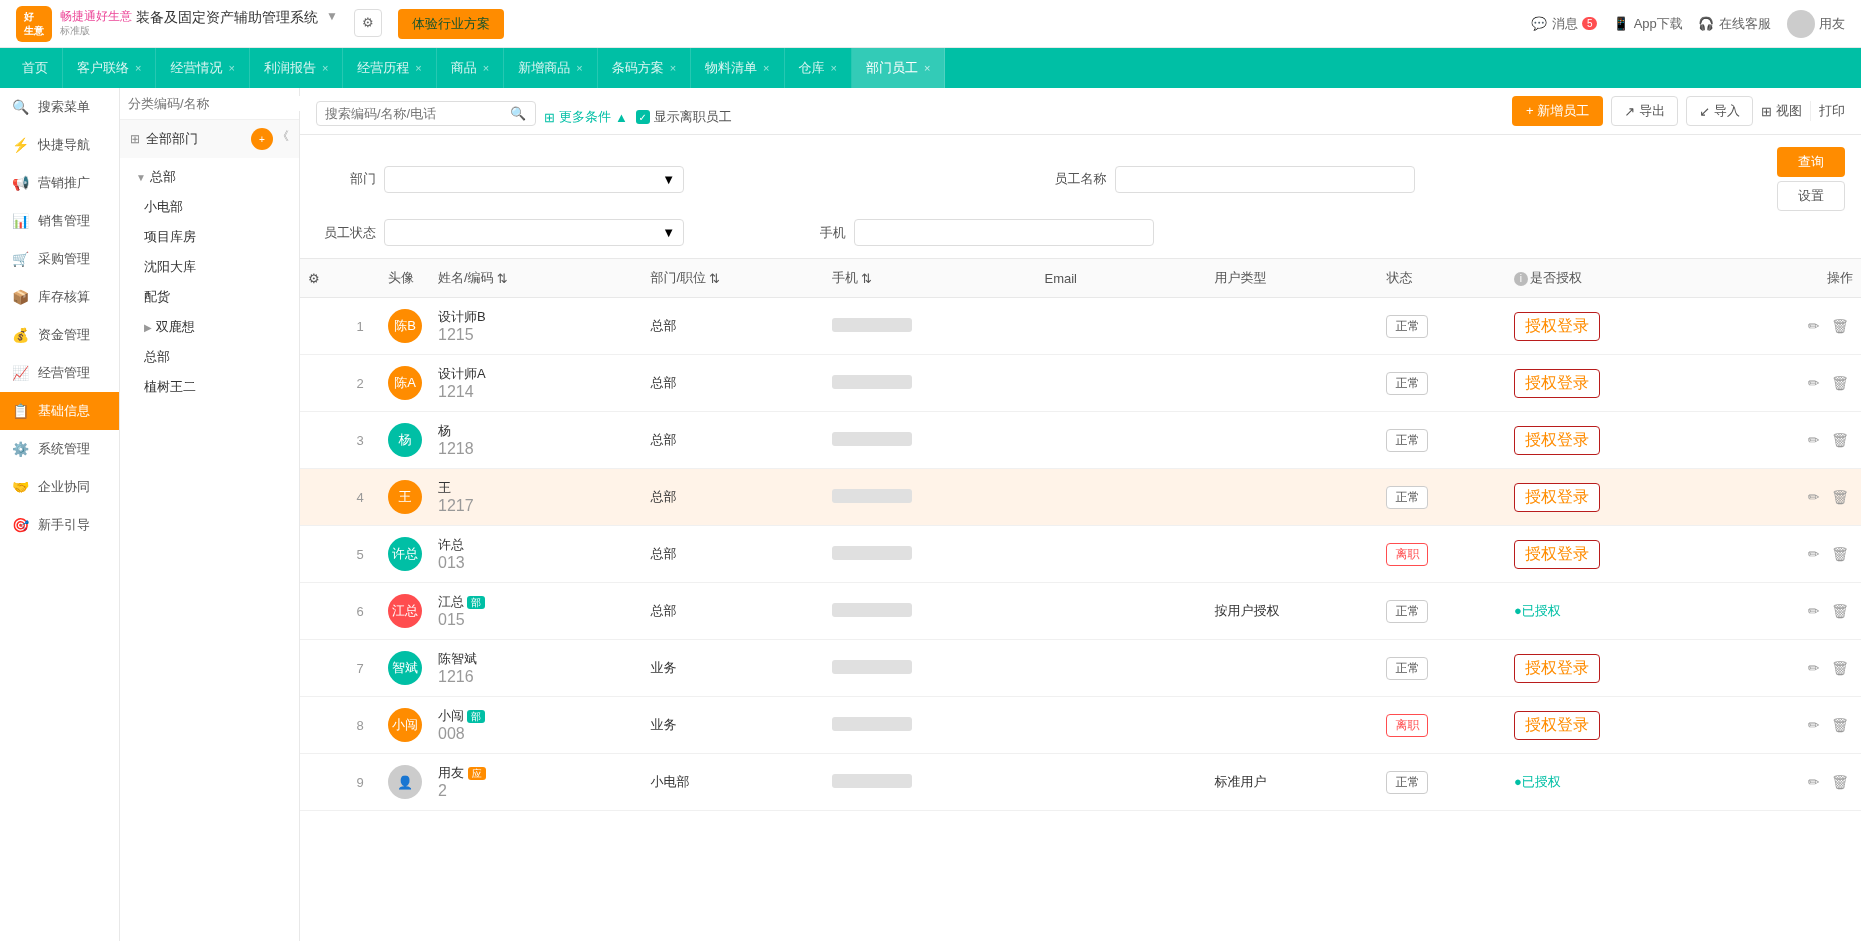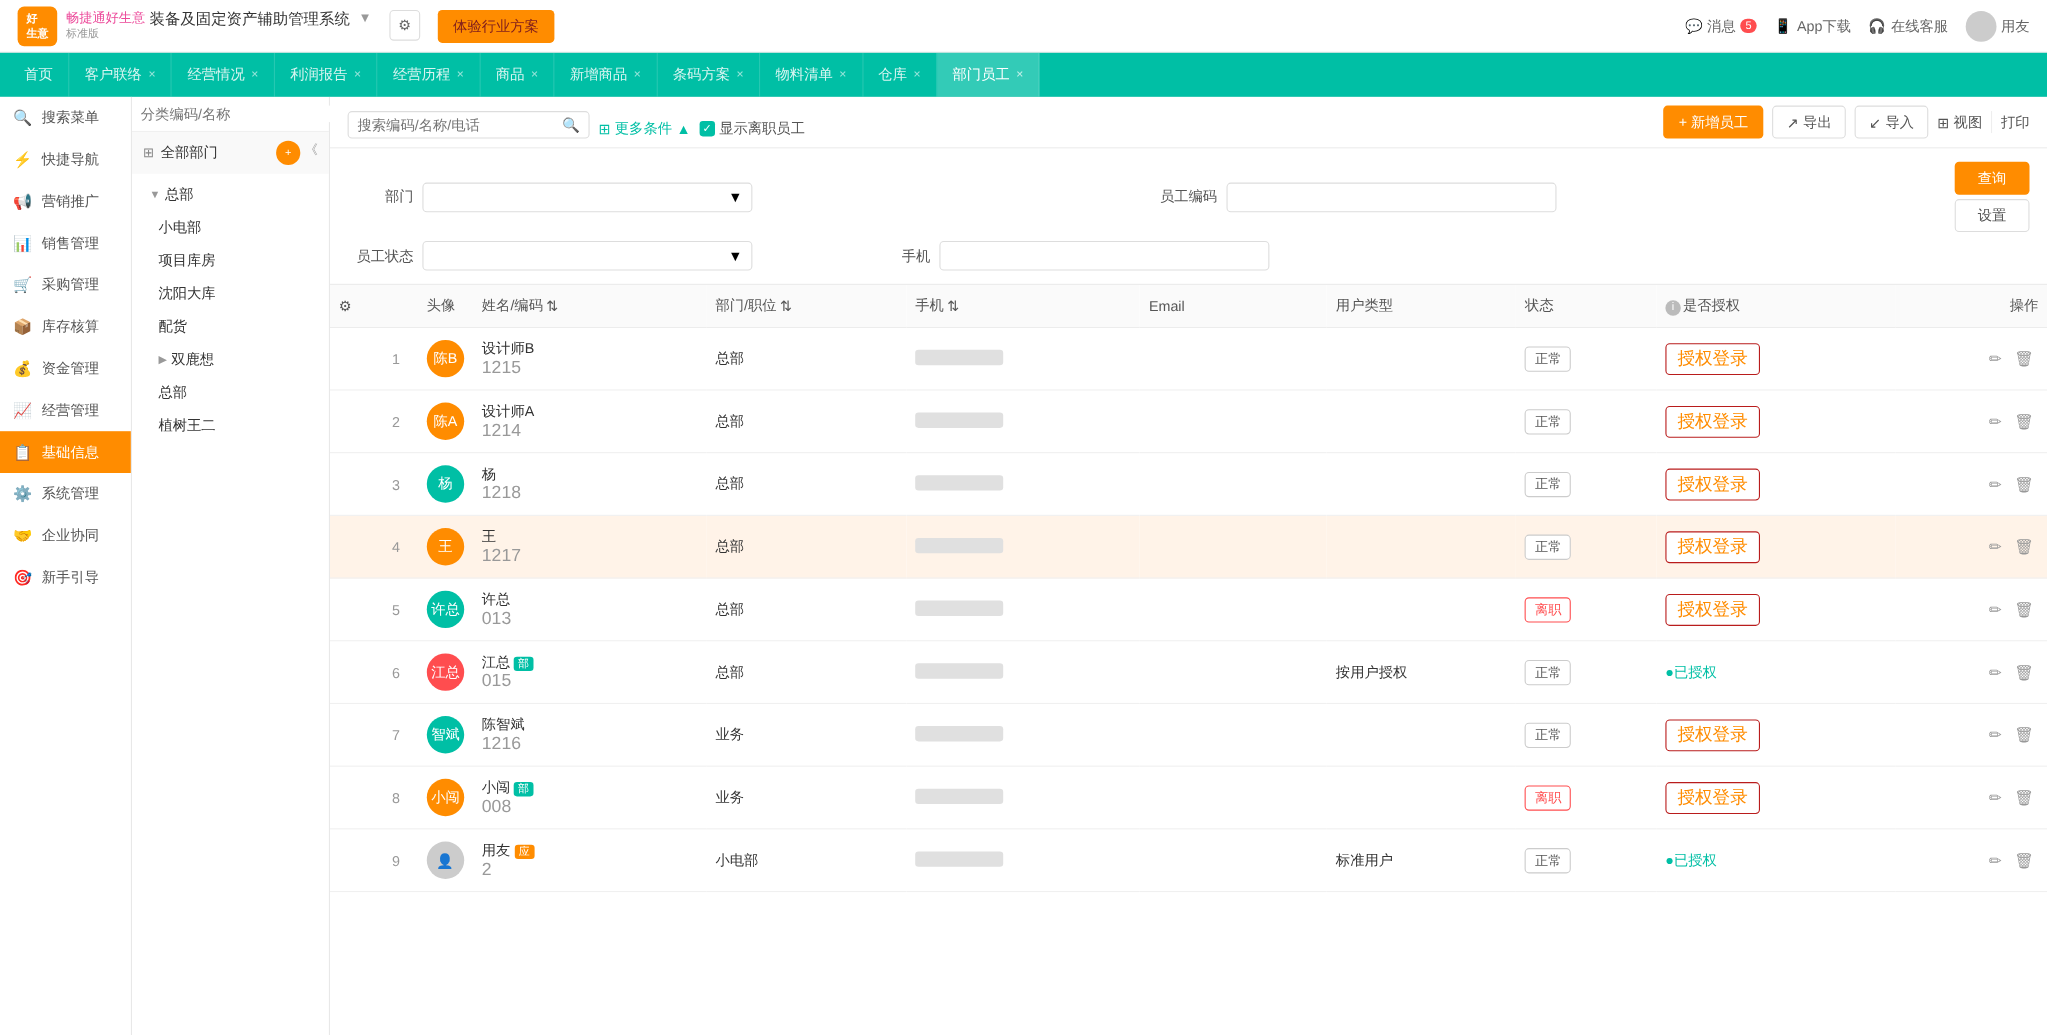--- a/index.html
+++ b/index.html
@@ -8,21 +8,21 @@
     
     .top-bar { background: #fff; height: 48px; display: flex; align-items: center; padding: 0 16px; border-bottom: 1px solid #e8e8e8; flex-shrink: 0; }
     .logo-area { display: flex; align-items: center; gap: 8px; width: 120px; }
     .logo-icon { width: 36px; height: 36px; background: #ff8c00; border-radius: 6px; display: flex; align-items: center; justify-content: center; color: #fff; font-size: 10px; font-weight: bold; flex-shrink: 0; }
     .logo-text { font-size: 12px; color: #ec4899; line-height: 1.3; }
     .logo-badge { font-size: 10px; color: #999; }
     .system-title { flex: 1; display: flex; align-items: flex-start; gap: 8px; }
     .system-name { font-size: 14px; color: #333; font-weight: 500; }
     .dropdown-arrow { color: #999; font-size: 12px; cursor: pointer; }
     .gear-btn { width: 28px; height: 28px; border: 1px solid #ddd; border-radius: 4px; display: flex; align-items: center; justify-content: center; cursor: pointer; color: #666; margin-left: 8px; }
-    .trial-btn { background: #ff8c00; color: #7f1d1d; border: none; border-radius: 4px; padding: 6px 14px; cursor: pointer; font-size: 13px; margin-left: 8px; }
+    .trial-btn { background: #ff8c00; color: #14532d; border: none; border-radius: 4px; padding: 6px 14px; cursor: pointer; font-size: 13px; margin-left: 8px; }
     .top-right { display: flex; align-items: center; gap: 16px; margin-left: auto; }
     .top-right-item { display: flex; align-items: center; gap: 4px; color: #666; cursor: pointer; font-size: 13px; }
     .badge { background: #ff4d4f; color: #fff; border-radius: 10px; font-size: 10px; padding: 1px 5px; }
     .avatar { width: 28px; height: 28px; background: #ccc; border-radius: 50%; }
 
     
     .nav-tabs { background: #00bfa5; height: 40px; display: flex; align-items: center; padding: 0 8px; flex-shrink: 0; overflow-x: auto; }
     .nav-tab { color: rgba(255,255,255,0.85); padding: 0 14px; height: 40px; display: flex; align-items: center; cursor: pointer; white-space: nowrap; font-size: 13px; gap: 4px; border-right: 1px solid rgba(255,255,255,0.15); }
     .nav-tab:first-child { border-left: none; }
     .nav-tab.active { background: rgba(255,255,255,0.2); color: #fff; }
@@ -306,21 +306,21 @@
       <div class="filter-panel">
         <div class="filter-row">
           <div class="filter-item">
             <span class="filter-label">部门</span>
             <div class="filter-select">
               <span></span>
               <span>▼</span>
             </div>
           </div>
           <div class="filter-item">
-            <span class="filter-label">员工编码</span>
+            <span class="filter-label">员工名称</span>
             <input class="filter-input" type="text" style="">
           </div>
           <div class="filter-actions">
             <button class="btn-query">查询</button>
             <button class="btn-setting">设置</button>
           </div>
         </div>
         <div class="filter-row">
           <div class="filter-item">
             <span class="filter-label">员工状态</span>

